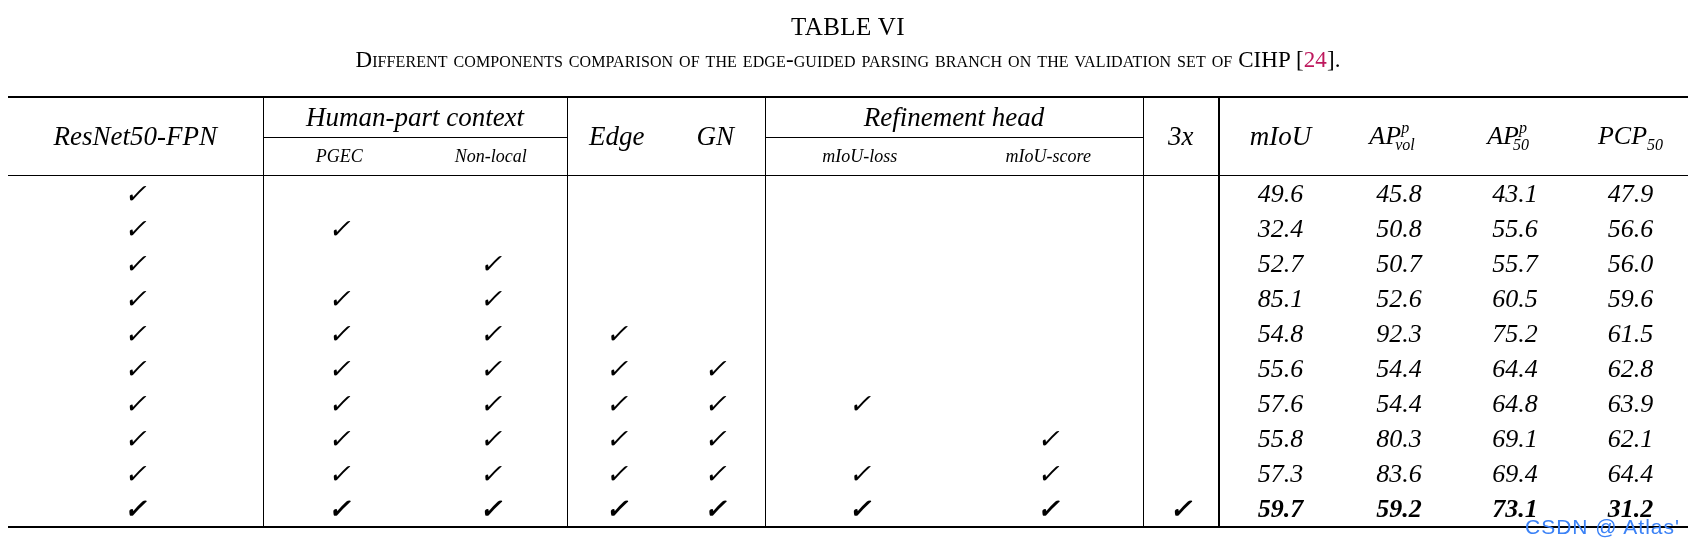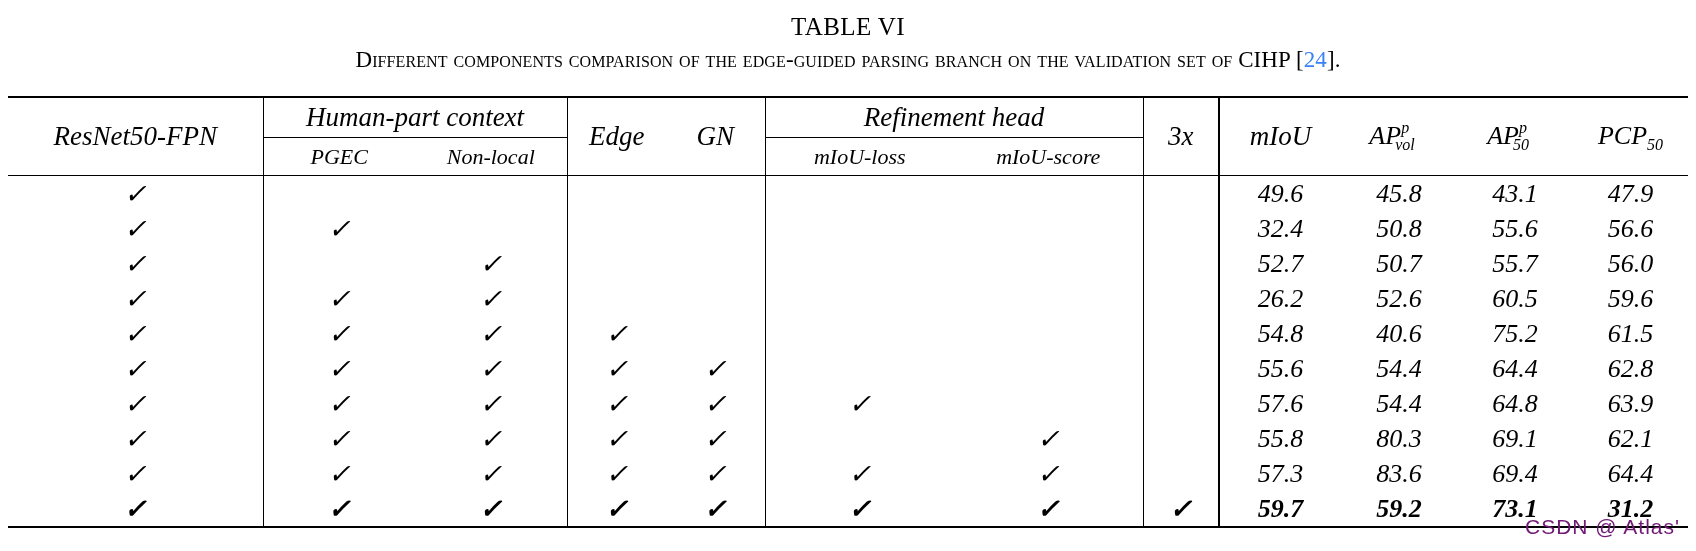--- a/index.html
+++ b/index.html
@@ -36,21 +36,21 @@
   }
   .caption-line {
     font-size: 23px;
     line-height: 32px;
     font-variant: small-caps;
     letter-spacing: 0.1px;
     white-space: nowrap;
     margin-top: 2px;
   }
   .cite-green {
-    color: #3b82f6;
+    color: #be185d;
   }
   .bracket {
     color: #000000;
   }
 
   
   .tbl-wrap {
     position: absolute;
     left: 8px;
     top: 96px;
@@ -79,21 +79,21 @@
   .vl  { border-left: 1.6px solid #000; }
   .vl2 { border-left: 2.2px solid #000; }
 
   .hdr-group {
     height: 39px;
     font-size: 27px;
     line-height: 39px;
   }
   .hdr-sub {
     height: 37px;
-    font-size: 22px;
+    font-size: 18px;
     line-height: 37px;
   }
   .underline-cell {
     border-bottom: 1.5px solid #000;
   }
 
   .row-body td {
     height: 35px;
     line-height: 35px;
     font-size: 26px;
@@ -131,21 +131,21 @@
     font-size: 16px;
     position: relative;
     top: 6px;
   }
 
   .watermark {
     position: absolute;
     right: 16px;
     bottom: 12px;
     font-size: 21px;
-    color: #701a75;
+    color: #3b82f6;
     font-family: "Liberation Sans", sans-serif;
     letter-spacing: 1px;
     pointer-events: none;
     white-space: nowrap;
   }
 </style>
 </head>
 <body>
 
 <div class="page">
@@ -250,36 +250,36 @@
           </tr>
           <tr class="row-body">
             <td class=""><span class="ck">✓</span></td>
             <td class="vl"><span class="ck">✓</span></td>
             <td class=""><span class="ck">✓</span></td>
             <td class="vl"></td>
             <td class=""></td>
             <td class="vl"></td>
             <td class=""></td>
             <td class="vl"></td>
-            <td class="vl2">26.2</td>
+            <td class="vl2">85.1</td>
             <td class="">52.6</td>
             <td class="">60.5</td>
             <td class="">59.6</td>
           </tr>
           <tr class="row-body">
             <td class=""><span class="ck">✓</span></td>
             <td class="vl"><span class="ck">✓</span></td>
             <td class=""><span class="ck">✓</span></td>
             <td class="vl"><span class="ck">✓</span></td>
             <td class=""></td>
             <td class="vl"></td>
             <td class=""></td>
             <td class="vl"></td>
             <td class="vl2">54.8</td>
-            <td class="">40.6</td>
+            <td class="">92.3</td>
             <td class="">75.2</td>
             <td class="">61.5</td>
           </tr>
           <tr class="row-body">
             <td class=""><span class="ck">✓</span></td>
             <td class="vl"><span class="ck">✓</span></td>
             <td class=""><span class="ck">✓</span></td>
             <td class="vl"><span class="ck">✓</span></td>
             <td class=""><span class="ck">✓</span></td>
             <td class="vl"></td>

